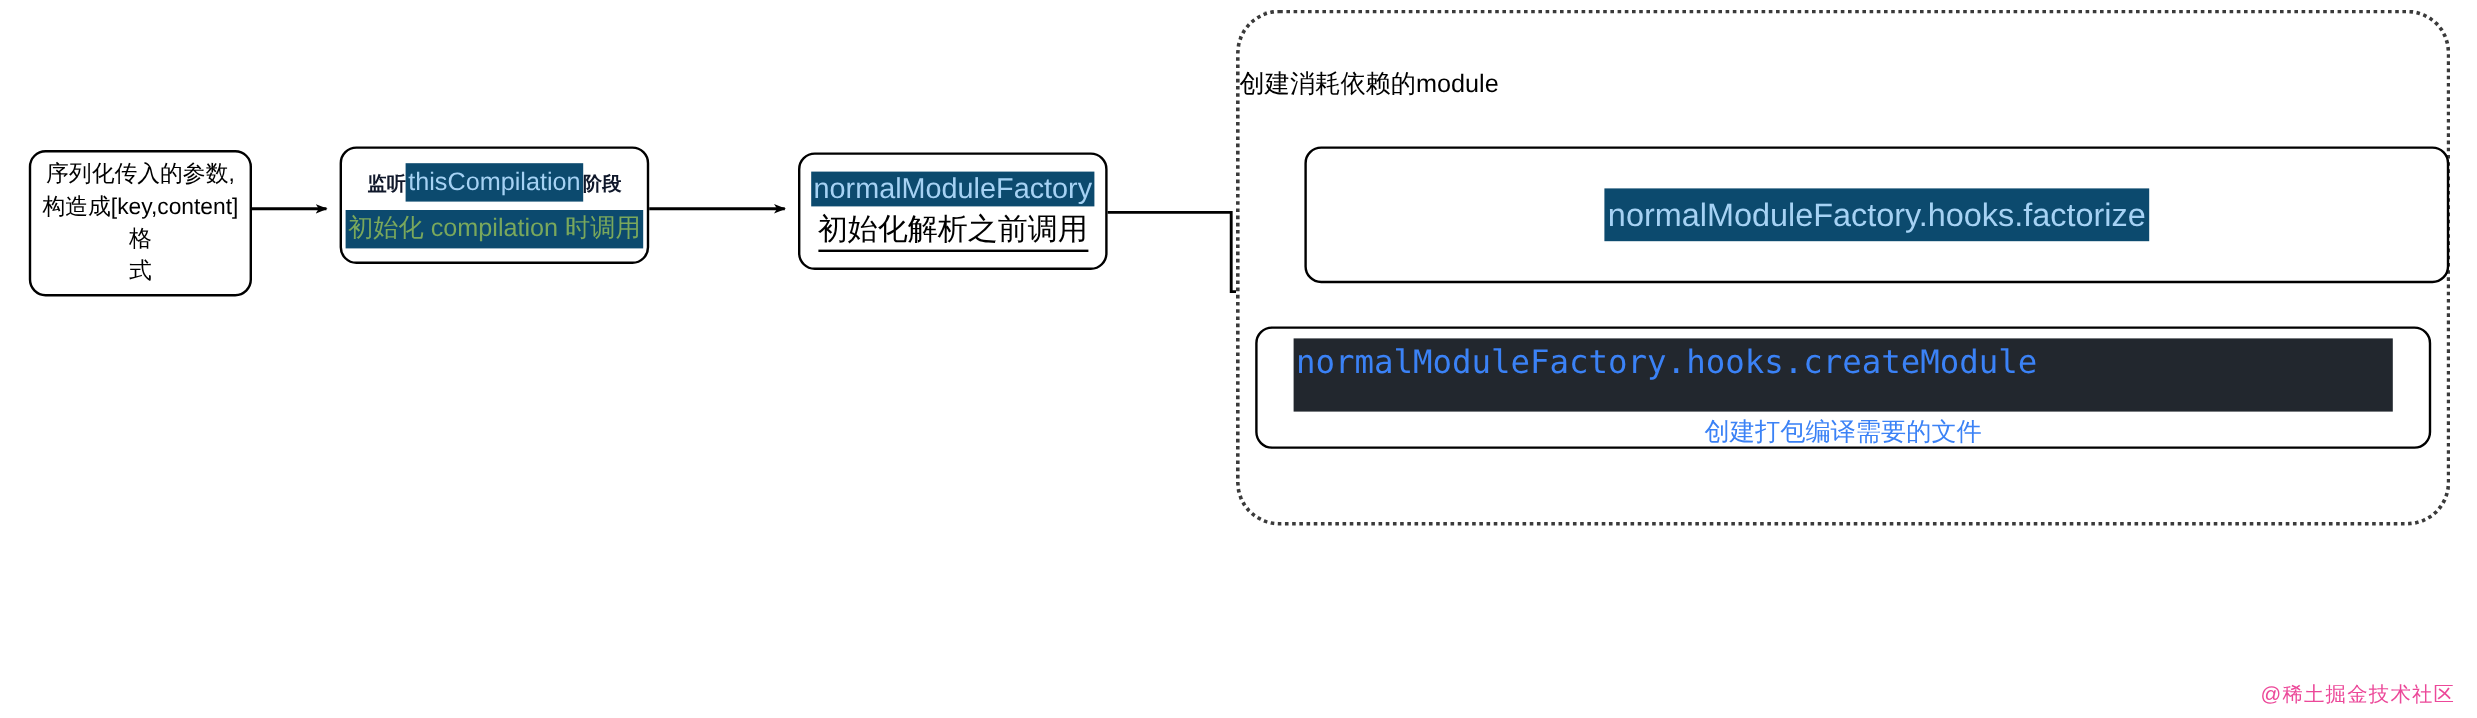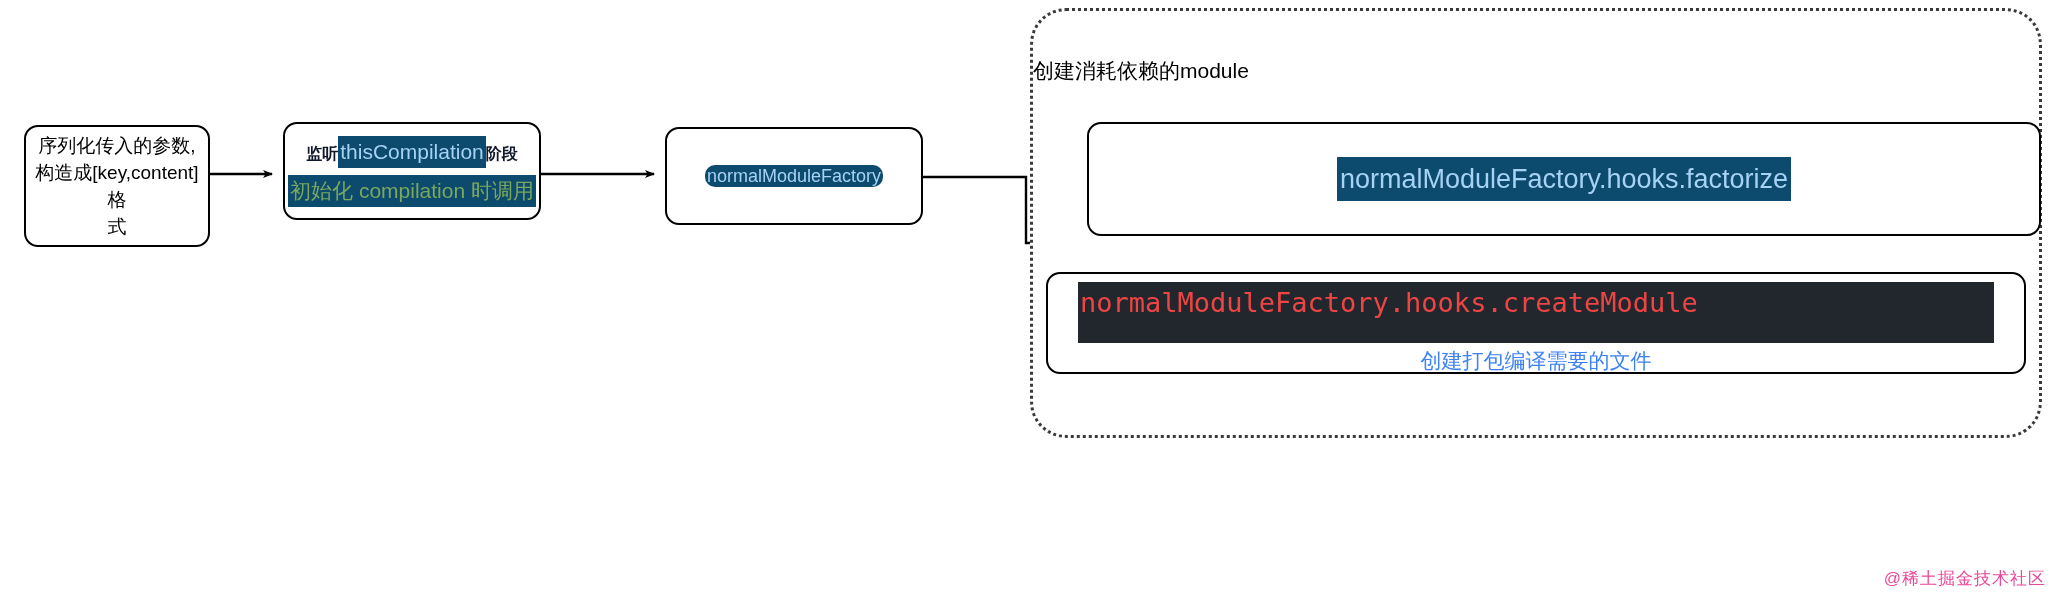--- a/index.html
+++ b/index.html
@@ -107,23 +107,22 @@
   }
   .underline-cn {
     font-size: 25px;
     line-height: 32px;
     color: #000000;
     border-bottom: 2px solid #000000;
     padding-bottom: 1px;
     white-space: nowrap;
   }
   #node-nmf .code-chip {
-    font-size: 18px;
+    font-size: 24px;
     line-height: 31px;
-    border-radius: 10px;
   }
 
   
   #group-create-module {
     position: absolute;
     left: 1030px;
     top: 8px;
     width: 1012px;
     height: 430px;
     box-sizing: border-box;
@@ -171,21 +170,21 @@
     display: block;
     width: 916px;
     margin: 8px auto 0 auto;
     box-sizing: border-box;
     background: #22272e;
     text-align: left;
     padding: 3px 2px 22px 2px;
   }
   #node-create-module .block-code span {
     font-family: "DejaVu Sans Mono", "Liberation Mono", monospace;
-    color: #ef4444;
+    color: #3b82f6;
     font-size: 27px;
     line-height: 36px;
     white-space: pre;
   }
   #node-create-module .caption-cn {
     width: 100%;
     text-align: center;
     font-size: 21px;
     line-height: 28px;
     color: #3b82f6;
@@ -250,20 +249,21 @@
     </div>
     <div class="row-line">
       <span class="code-chip green">初始化 compilation 时调用</span>
     </div>
   </div>
 
   <div class="node" id="node-nmf">
     <div class="chip-wrap">
       <span class="code-chip">normalModuleFactory</span>
     </div>
+    <div class="underline-cn">初始化解析之前调用</div>
   </div>
 
   <div class="node" id="node-factorize">
     <span class="code-chip">normalModuleFactory.hooks.factorize</span>
   </div>
 
   <div class="node" id="node-create-module">
     <div class="block-code">
       <span>normalModuleFactory.hooks.createModule</span>
     </div>

